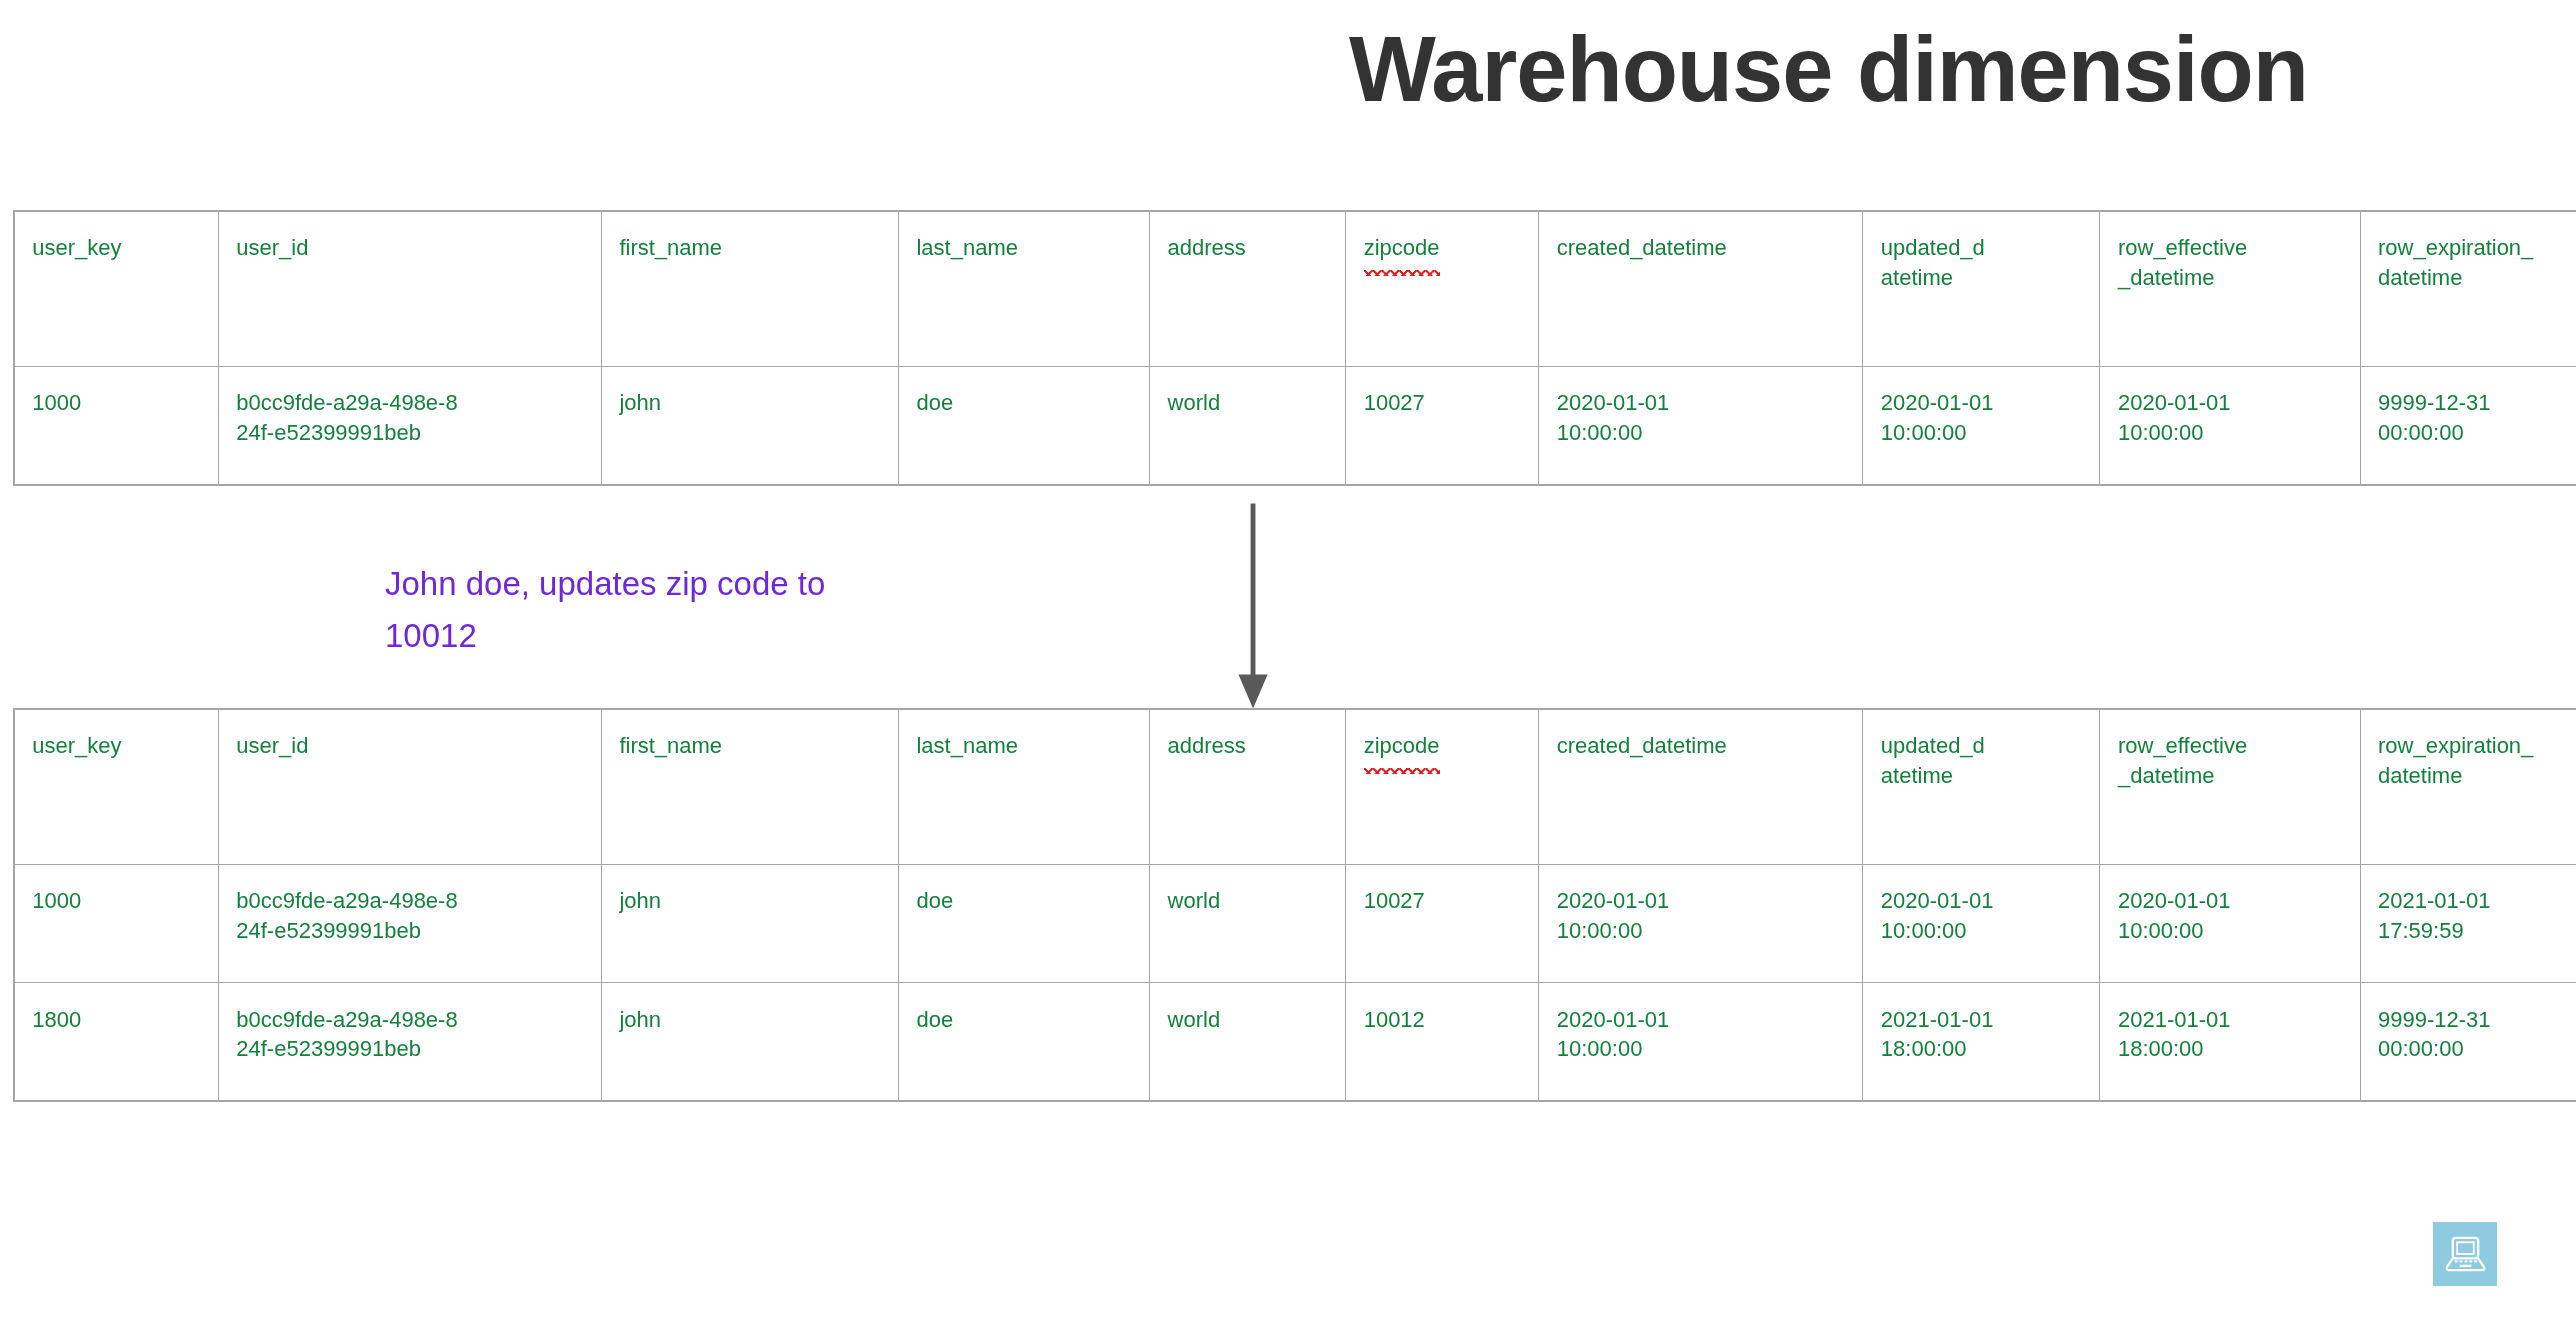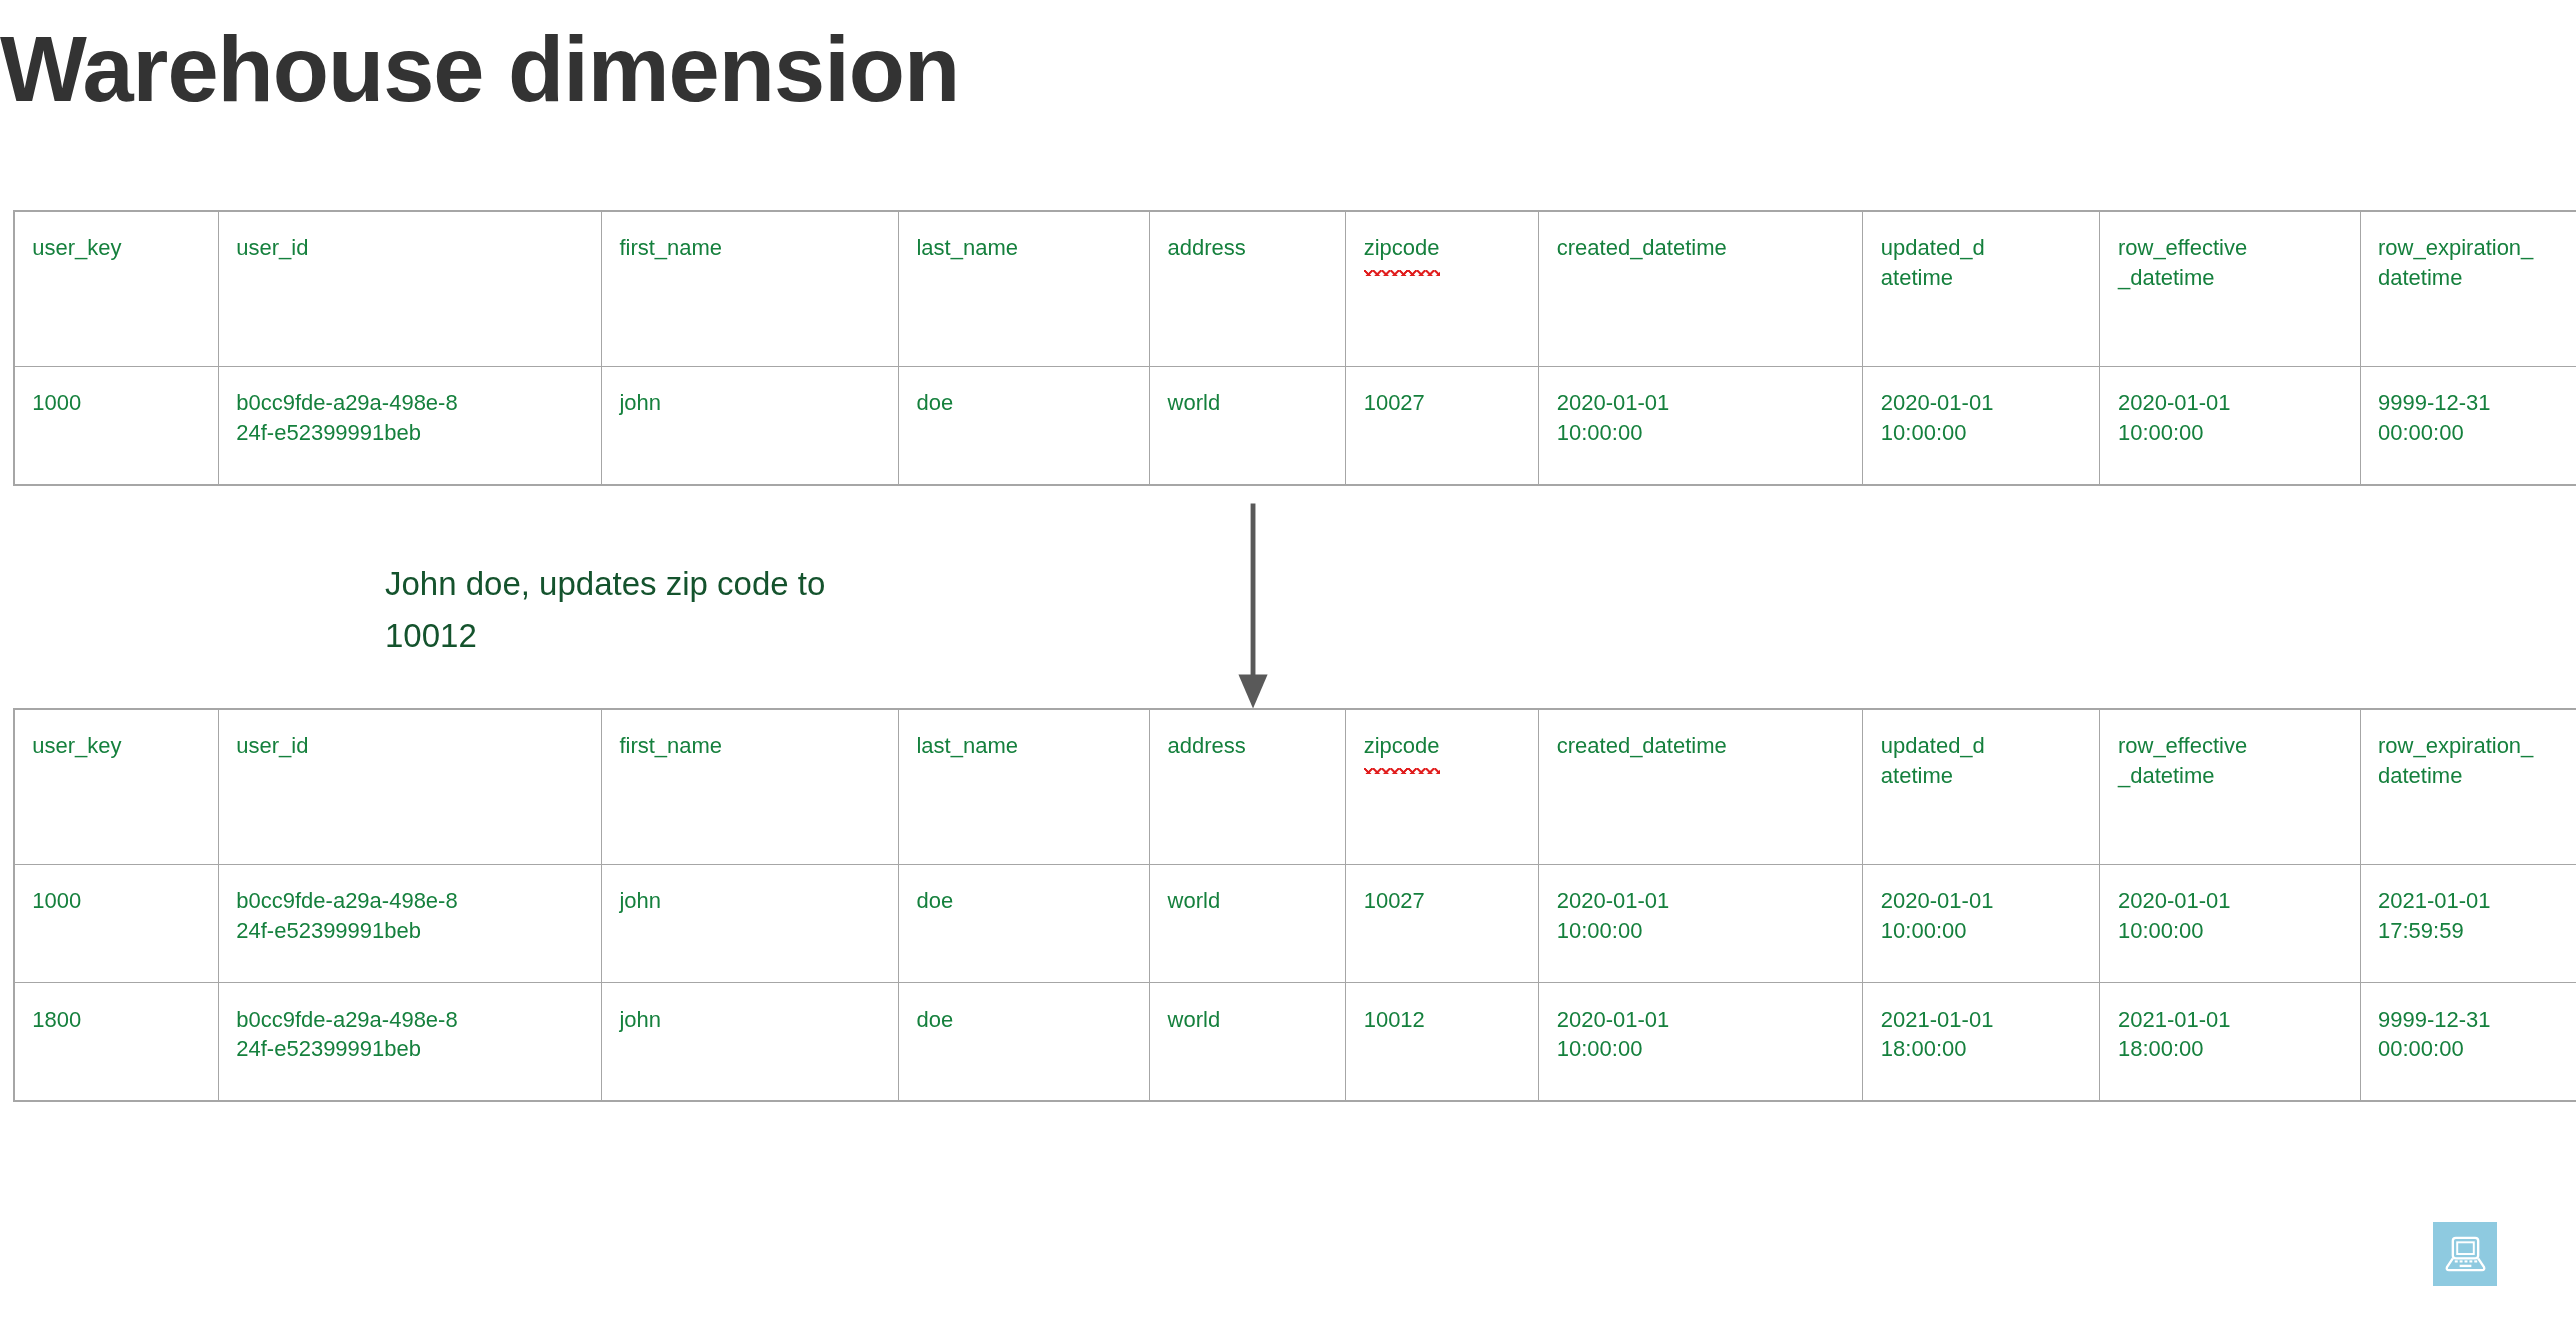--- a/index.html
+++ b/index.html
@@ -14,21 +14,21 @@
     font-family: "Liberation Sans", sans-serif;
     overflow: hidden;
   }
 
   
   .page-title {
     position: absolute;
     left: 0;
     top: 21.4px;
     width: 2308px;
-    text-align: left;
+    text-align: right;
     font-size: 92px;
     font-weight: bold;
     color: #333333;
     letter-spacing: -1px;
     line-height: 1.05;
   }
 
   
   .wh-table {
     position: absolute;
@@ -88,21 +88,21 @@
   .cell-line { display: block; white-space: nowrap; }
 
   
   .annotation {
     position: absolute;
     left: 385px;
     top: 558px;
     width: 624px;
     font-size: 33px;
     line-height: 52px;
-    color: #14532d;
+    color: #6d28d9;
   }
 
   
   .flow-arrow {
     position: absolute;
     left: 1220px;
     top: 503px;
     width: 68px;
     height: 207px;
   }

